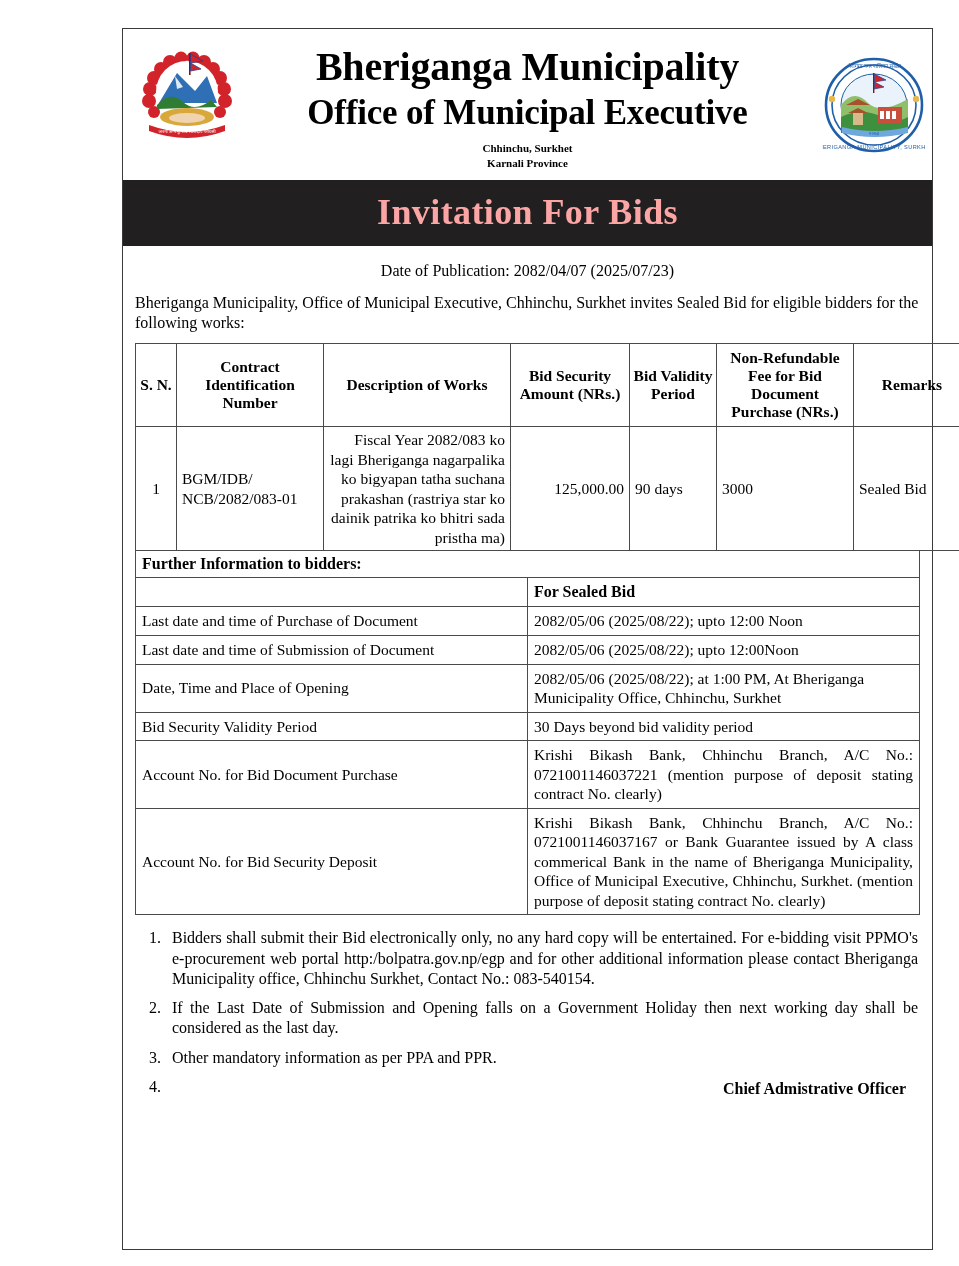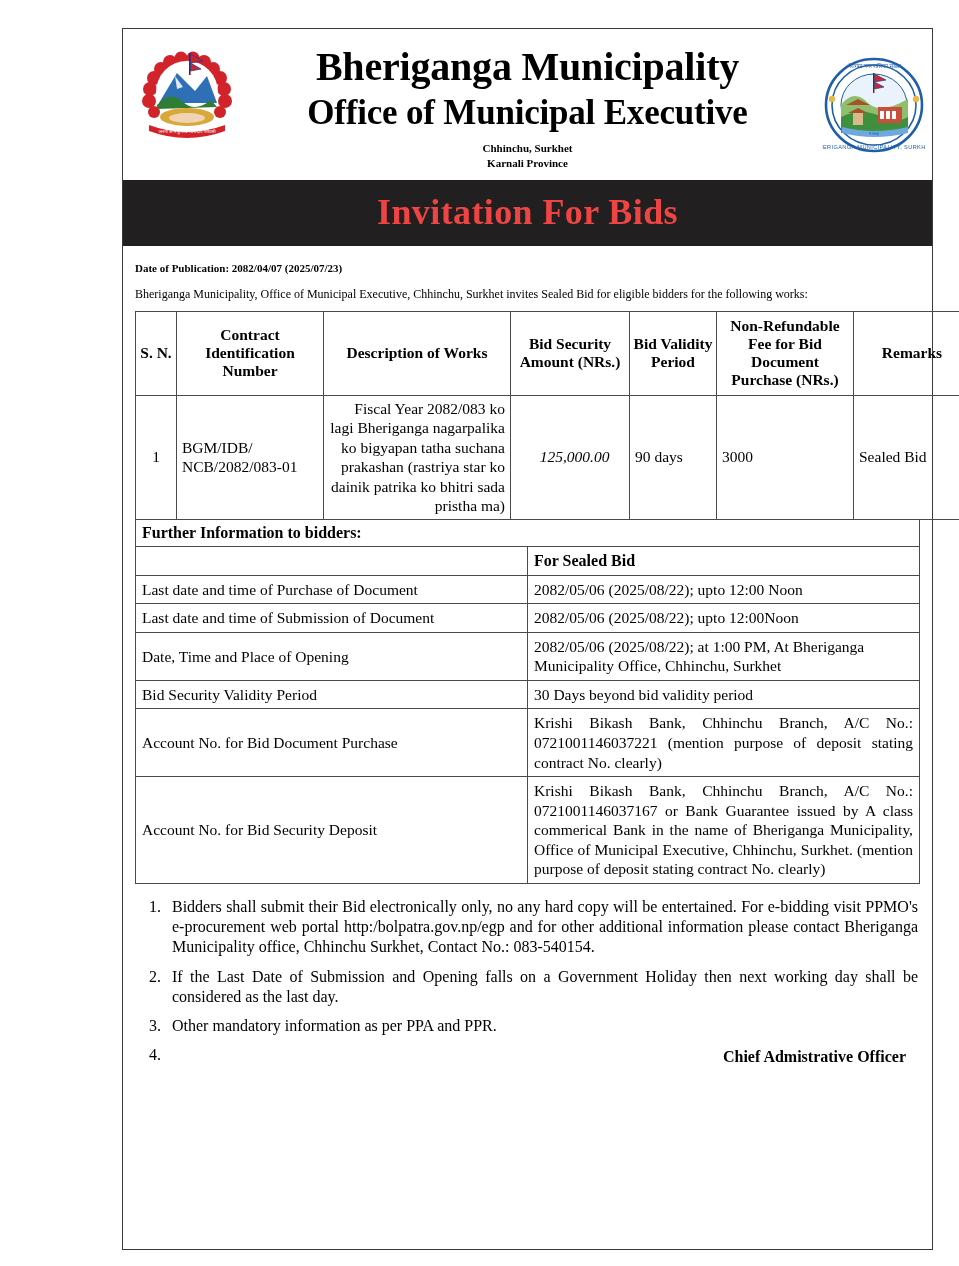--- a/index.html
+++ b/index.html
@@ -61,40 +61,40 @@
   }
   .org-sub {
     font-size: 11px;
     font-weight: bold;
     line-height: 1.28;
   }
 
   
   .banner {
     background: #211f1f;
-    color: #ef4444;
+    color: #fca5a5;
     text-align: center;
     font-size: 36px;
     font-weight: bold;
     padding: 11px 0 13px 0;
     letter-spacing: 0.4px;
   }
 
   
   .content {
     padding: 0 12px;
   }
   .pub-date {
-    text-align: left;
-    font-weight: bold;
-    font-size: 11px;
+    text-align: center;
+    font-weight: normal;
+    font-size: 16px;
     margin: 16px 0 13px 0;
   }
   .intro {
-    font-size: 12px;
+    font-size: 16px;
     line-height: 1.28;
     margin: 0 0 9px 0;
     text-align: left;
   }
 
   
   table {
     border-collapse: collapse;
     width: 100%;
     table-layout: fixed;
@@ -116,21 +116,21 @@
     line-height: 1.26;
   }
   .c-sn      { width: 34px;  text-align: center; }
   .c-cid     { width: 140px; }
   .c-desc    { width: 180px; text-align: right; }
   .c-sec     { width: 112px; }
   .c-val     { width: 80px;  }
   .c-fee     { width: 130px; }
   .c-rem     { width: 110px; }
   .bids-table td.c-sn { text-align: center; }
-  .bids-table td.c-sec { text-align: center; padding-left: 14px; font-style: italic; }
+  .bids-table td.c-sec { text-align: right; padding-left: 14px; }
 
   .info-table { margin-top: -1px; }
   .info-table td {
     line-height: 1.26;
     padding: 4px 6px;
   }
   .info-head td {
     font-weight: bold;
     font-size: 16px;
     padding: 3px 6px;

